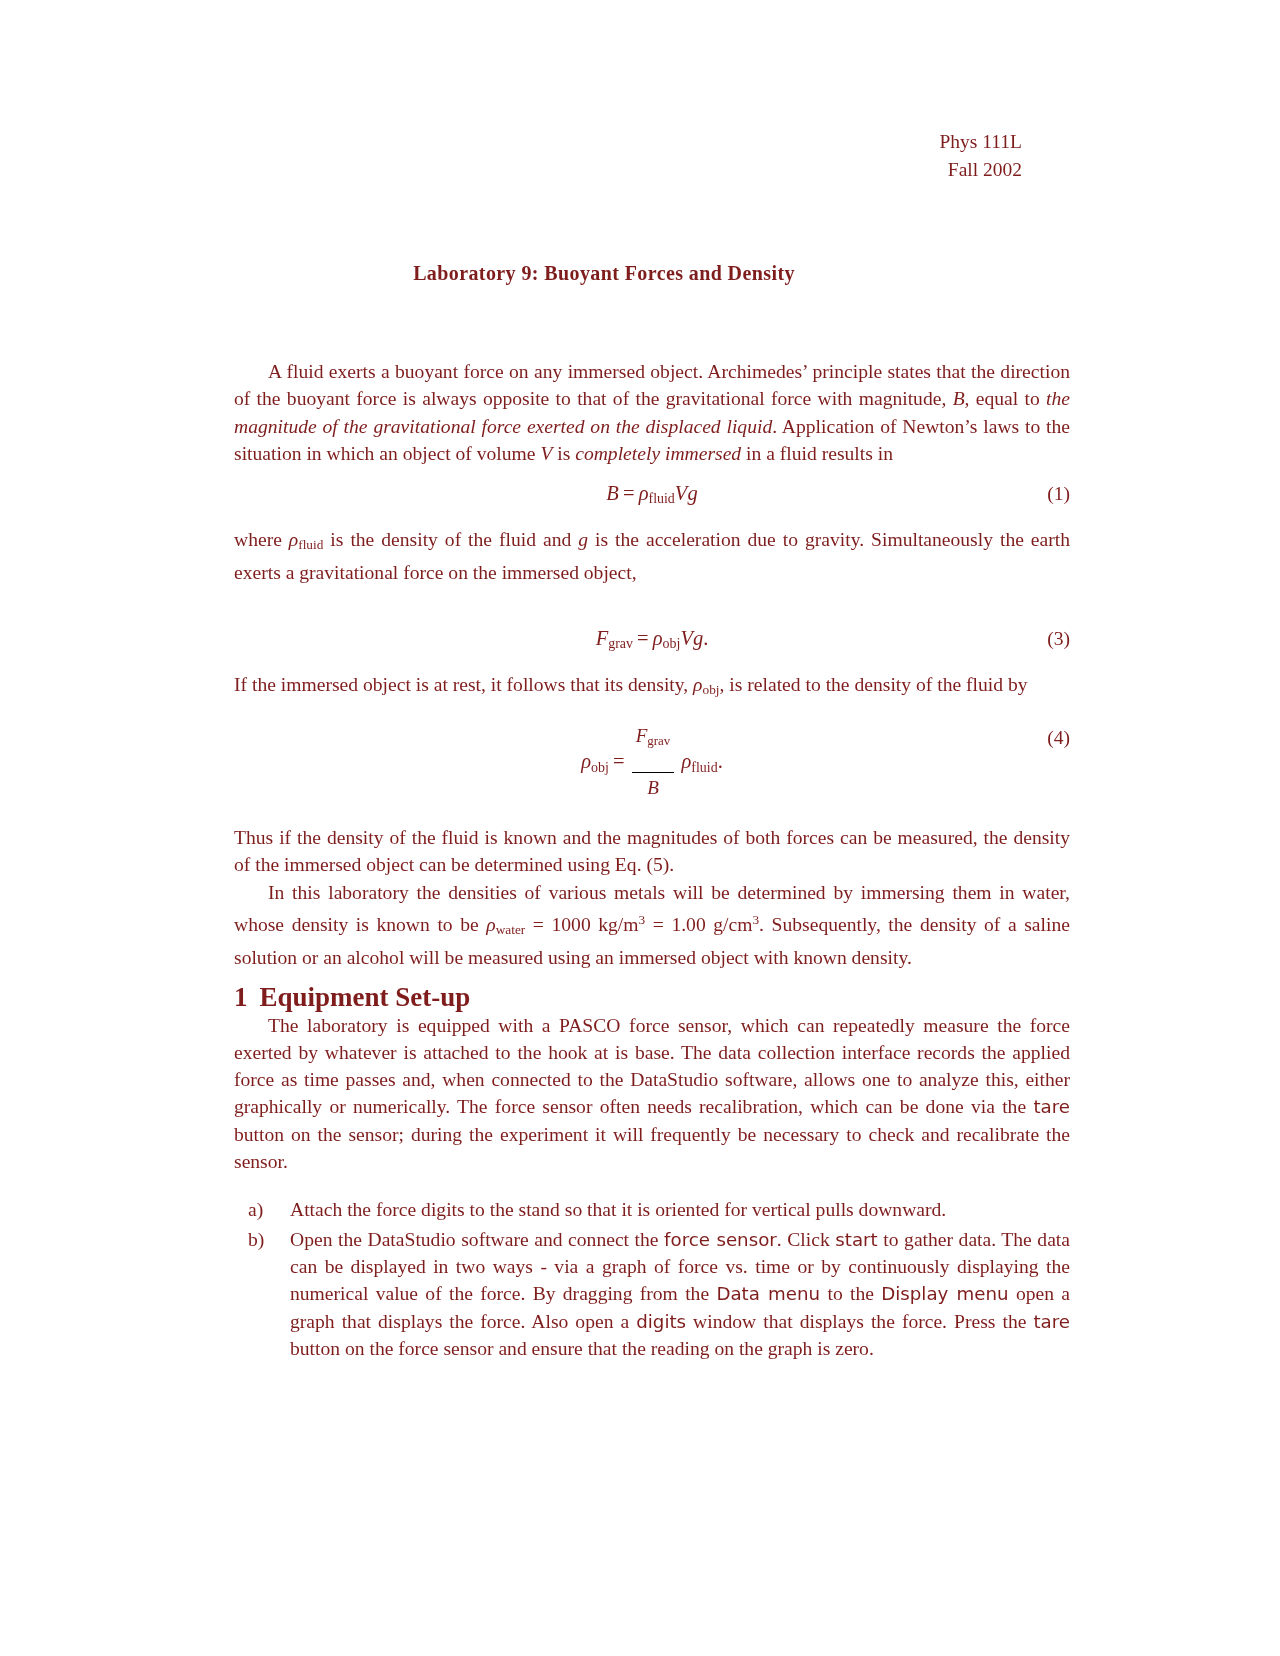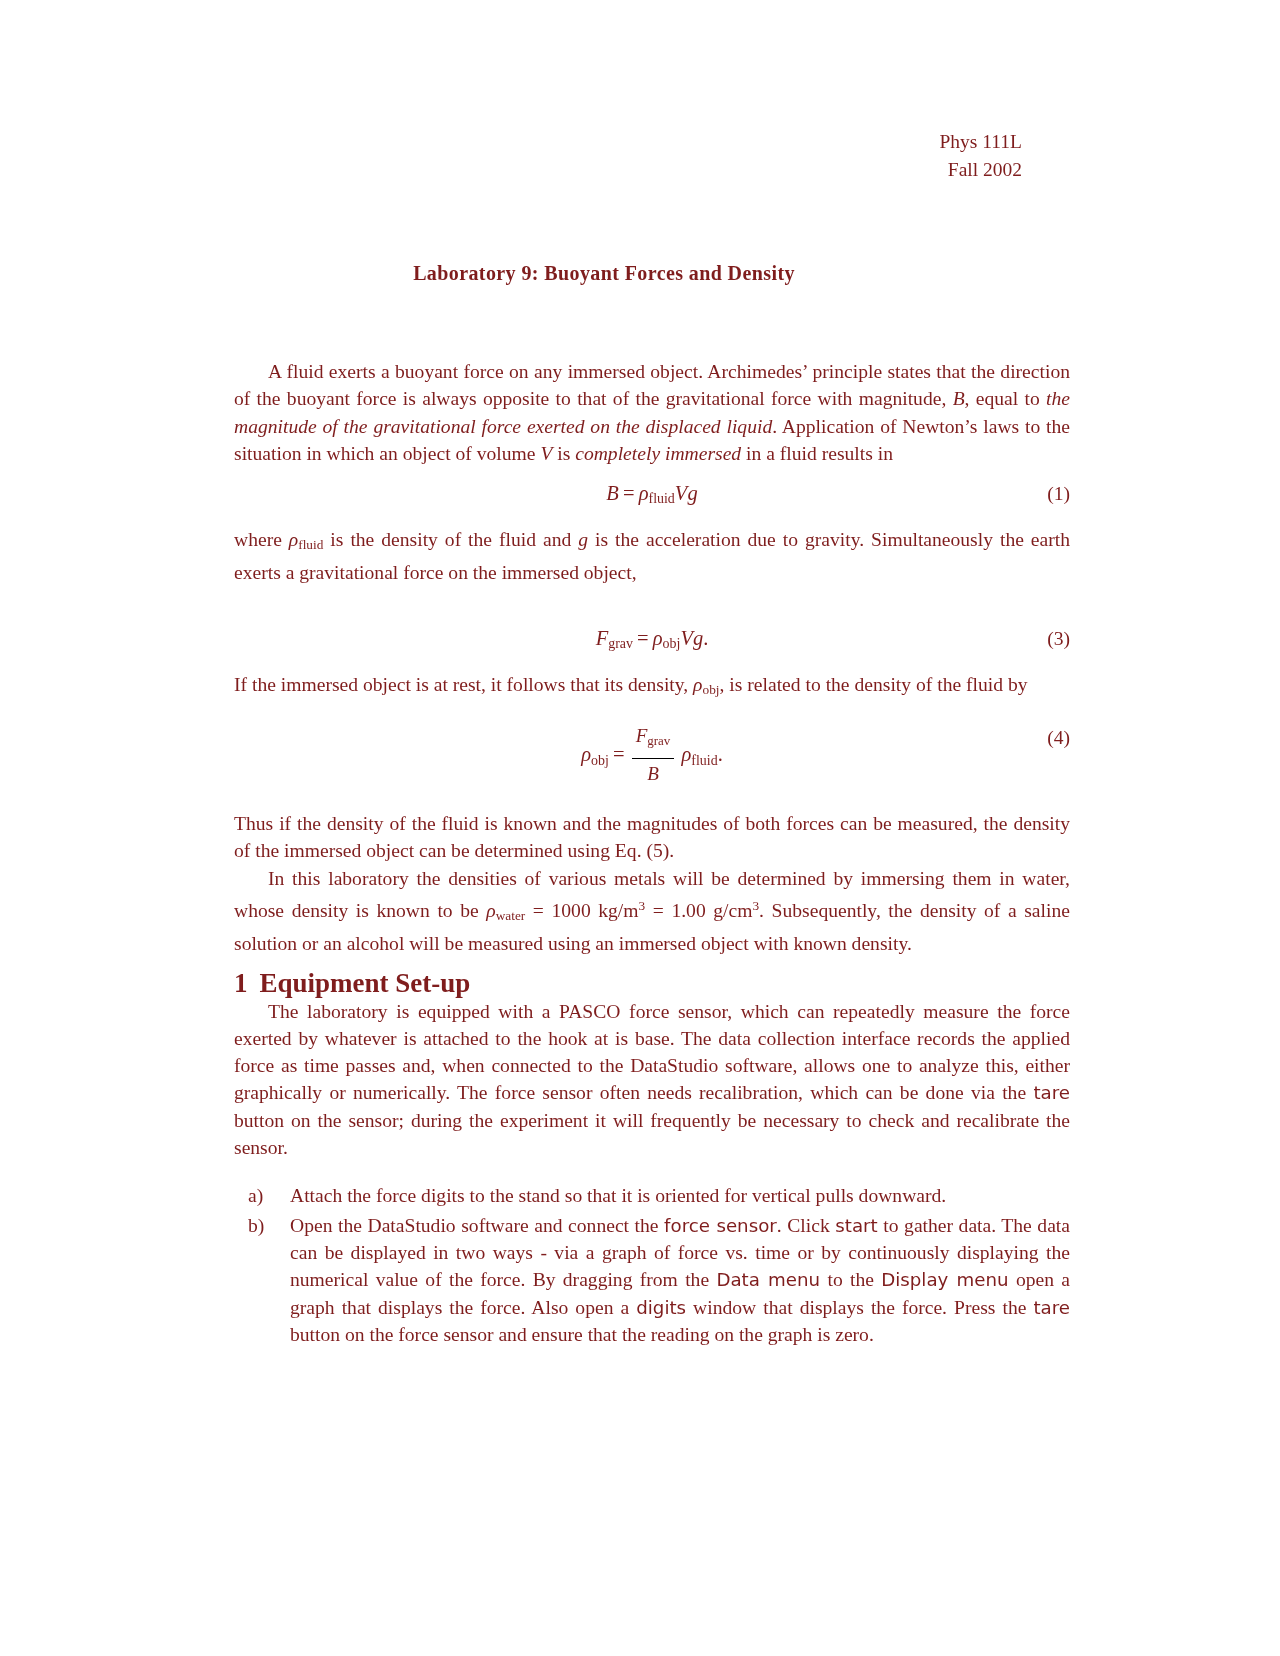--- a/index.html
+++ b/index.html
@@ -93,21 +93,21 @@
   .frac {
     display: inline-block;
     vertical-align: middle;
     text-align: center;
     margin: 0 3px;
     position: relative;
     top: -2px;
   }
   .frac .num {
     display: block;
-    padding: 0 4px 3px 4px;
+    padding: 0 4px 17px 4px;
     border-bottom: 1.1px solid #000;
     font-size: 0.93em;
   }
   .frac .den {
     display: block;
     padding: 1px 4px 0 4px;
     font-size: 0.93em;
   }
   .section-head {
     font-size: 27px;

